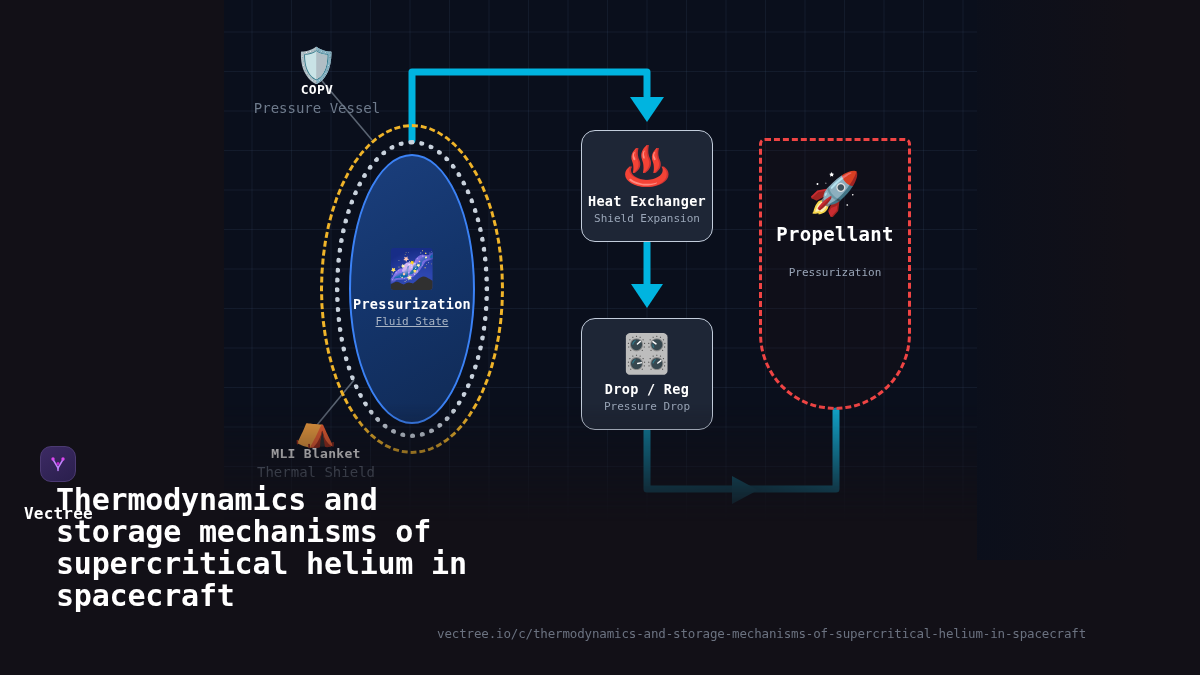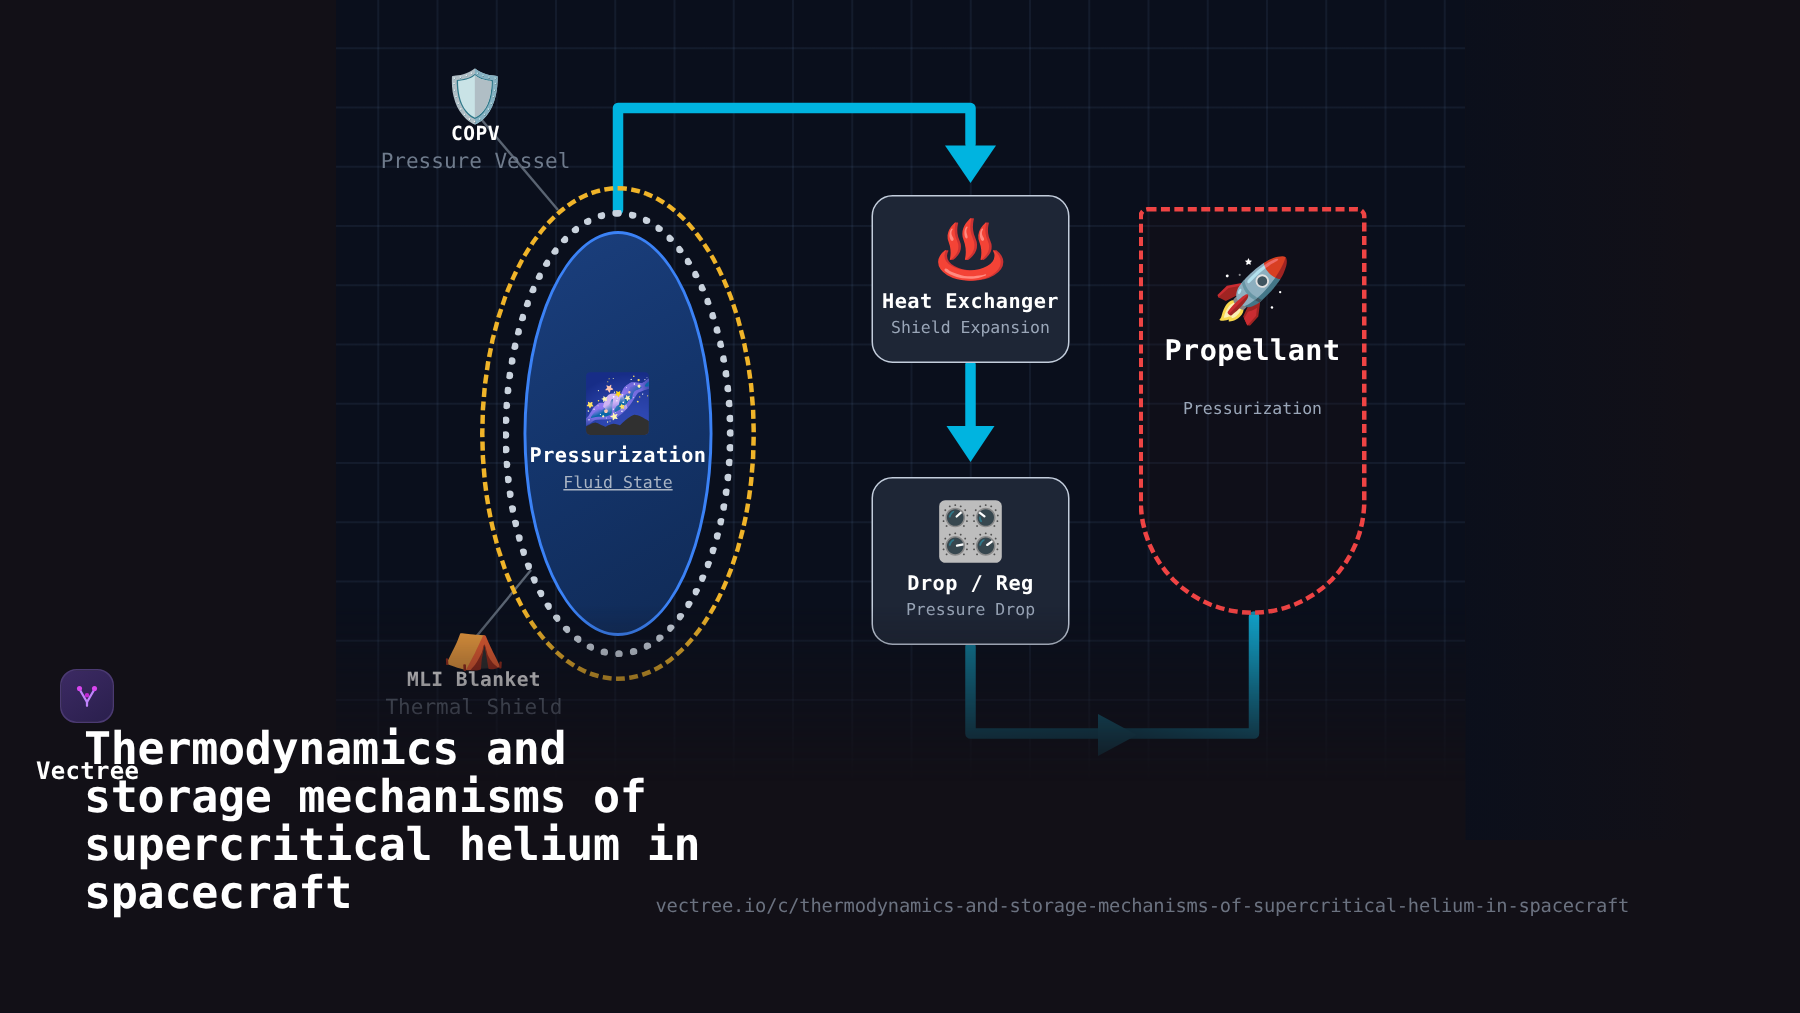--- a/index.html
+++ b/index.html
@@ -111,21 +111,21 @@
   #brand-name{font-size:16px;font-weight:bold;color:#fff;letter-spacing:.2px;}
 
   #page-title{
     position:absolute;left:22px;top:484px;width:420px;
     font-size:30px;line-height:1.07;font-weight:bold;color:#fff;
     letter-spacing:-.2px;
     margin-left:34px;
   }
 
   #footer-url{
-    position:absolute;left:437px;top:596px;
+    position:absolute;left:437px;top:626px;
     font-size:12.5px;color:#6b7280;letter-spacing:-.15px;white-space:nowrap;
   }
 </style>
 </head>
 <body>
 
 <div id="diagram-panel">
   <div id="grid"></div>
 
   <svg id="svg-layer" viewBox="0 0 753 560" xmlns="http://www.w3.org/2000/svg">

